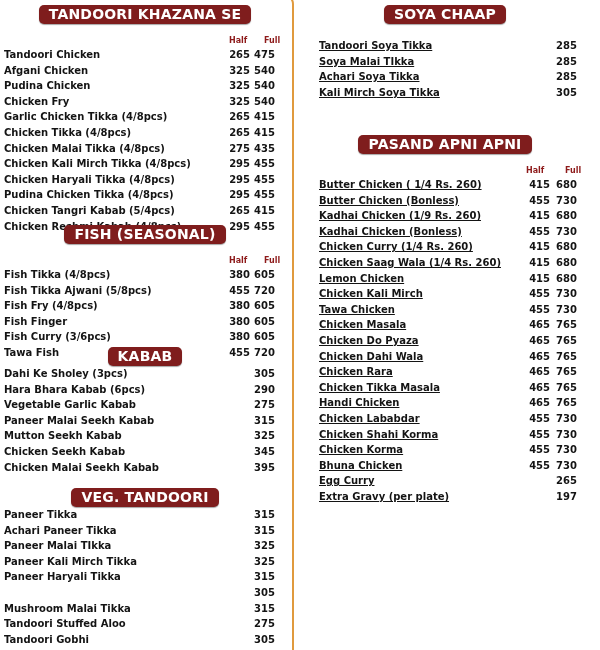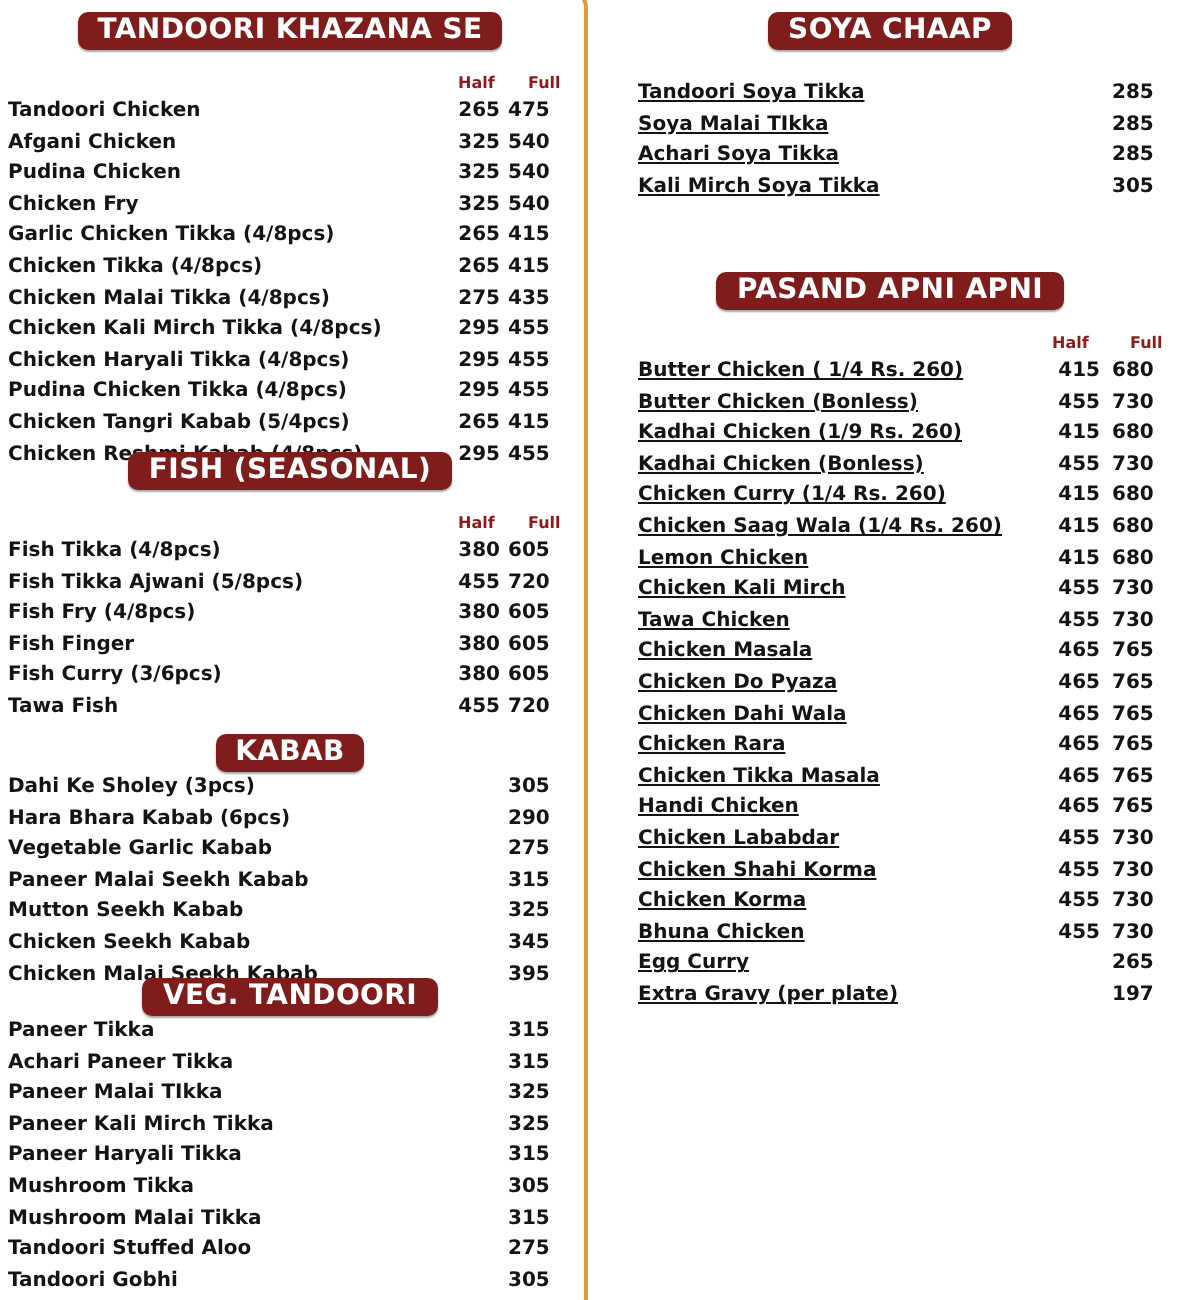--- a/index.html
+++ b/index.html
@@ -133,21 +133,21 @@
         <span class="name">Fish Curry (3/6pcs)</span>
         <span class="half">380</span>
         <span class="full">605</span>
       </div>
       <div class="row">
         <span class="name">Tawa Fish</span>
         <span class="half">455</span>
         <span class="full">720</span>
       </div>
     </div>
-    <div class="section" style="position: absolute; left: 0px; width: 100%; top: 346px; margin-top: 19px;">
+    <div class="section" style="position: absolute; left: 0px; width: 100%; top: 346px;">
       <div class="banner-wrap"><span class="banner">KABAB</span></div>
       <div style="height: 0px;"></div>
       <div class="row">
         <span class="name">Dahi Ke Sholey (3pcs)</span>
         <span class="full">305</span>
       </div>
       <div class="row">
         <span class="name">Hara Bhara Kabab (6pcs)</span>
         <span class="full">290</span>
       </div>
@@ -189,21 +189,20 @@
       </div>
       <div class="row">
         <span class="name">Paneer Kali Mirch Tikka</span>
         <span class="full">325</span>
       </div>
       <div class="row">
         <span class="name">Paneer Haryali Tikka</span>
         <span class="full">315</span>
       </div>
       <div class="row">
-        <span class="name">Mushroom Tikka</span>
         <span class="full">305</span>
       </div>
       <div class="row">
         <span class="name">Mushroom Malai Tikka</span>
         <span class="full">315</span>
       </div>
       <div class="row">
         <span class="name">Tandoori Stuffed Aloo</span>
         <span class="full">275</span>
       </div>

